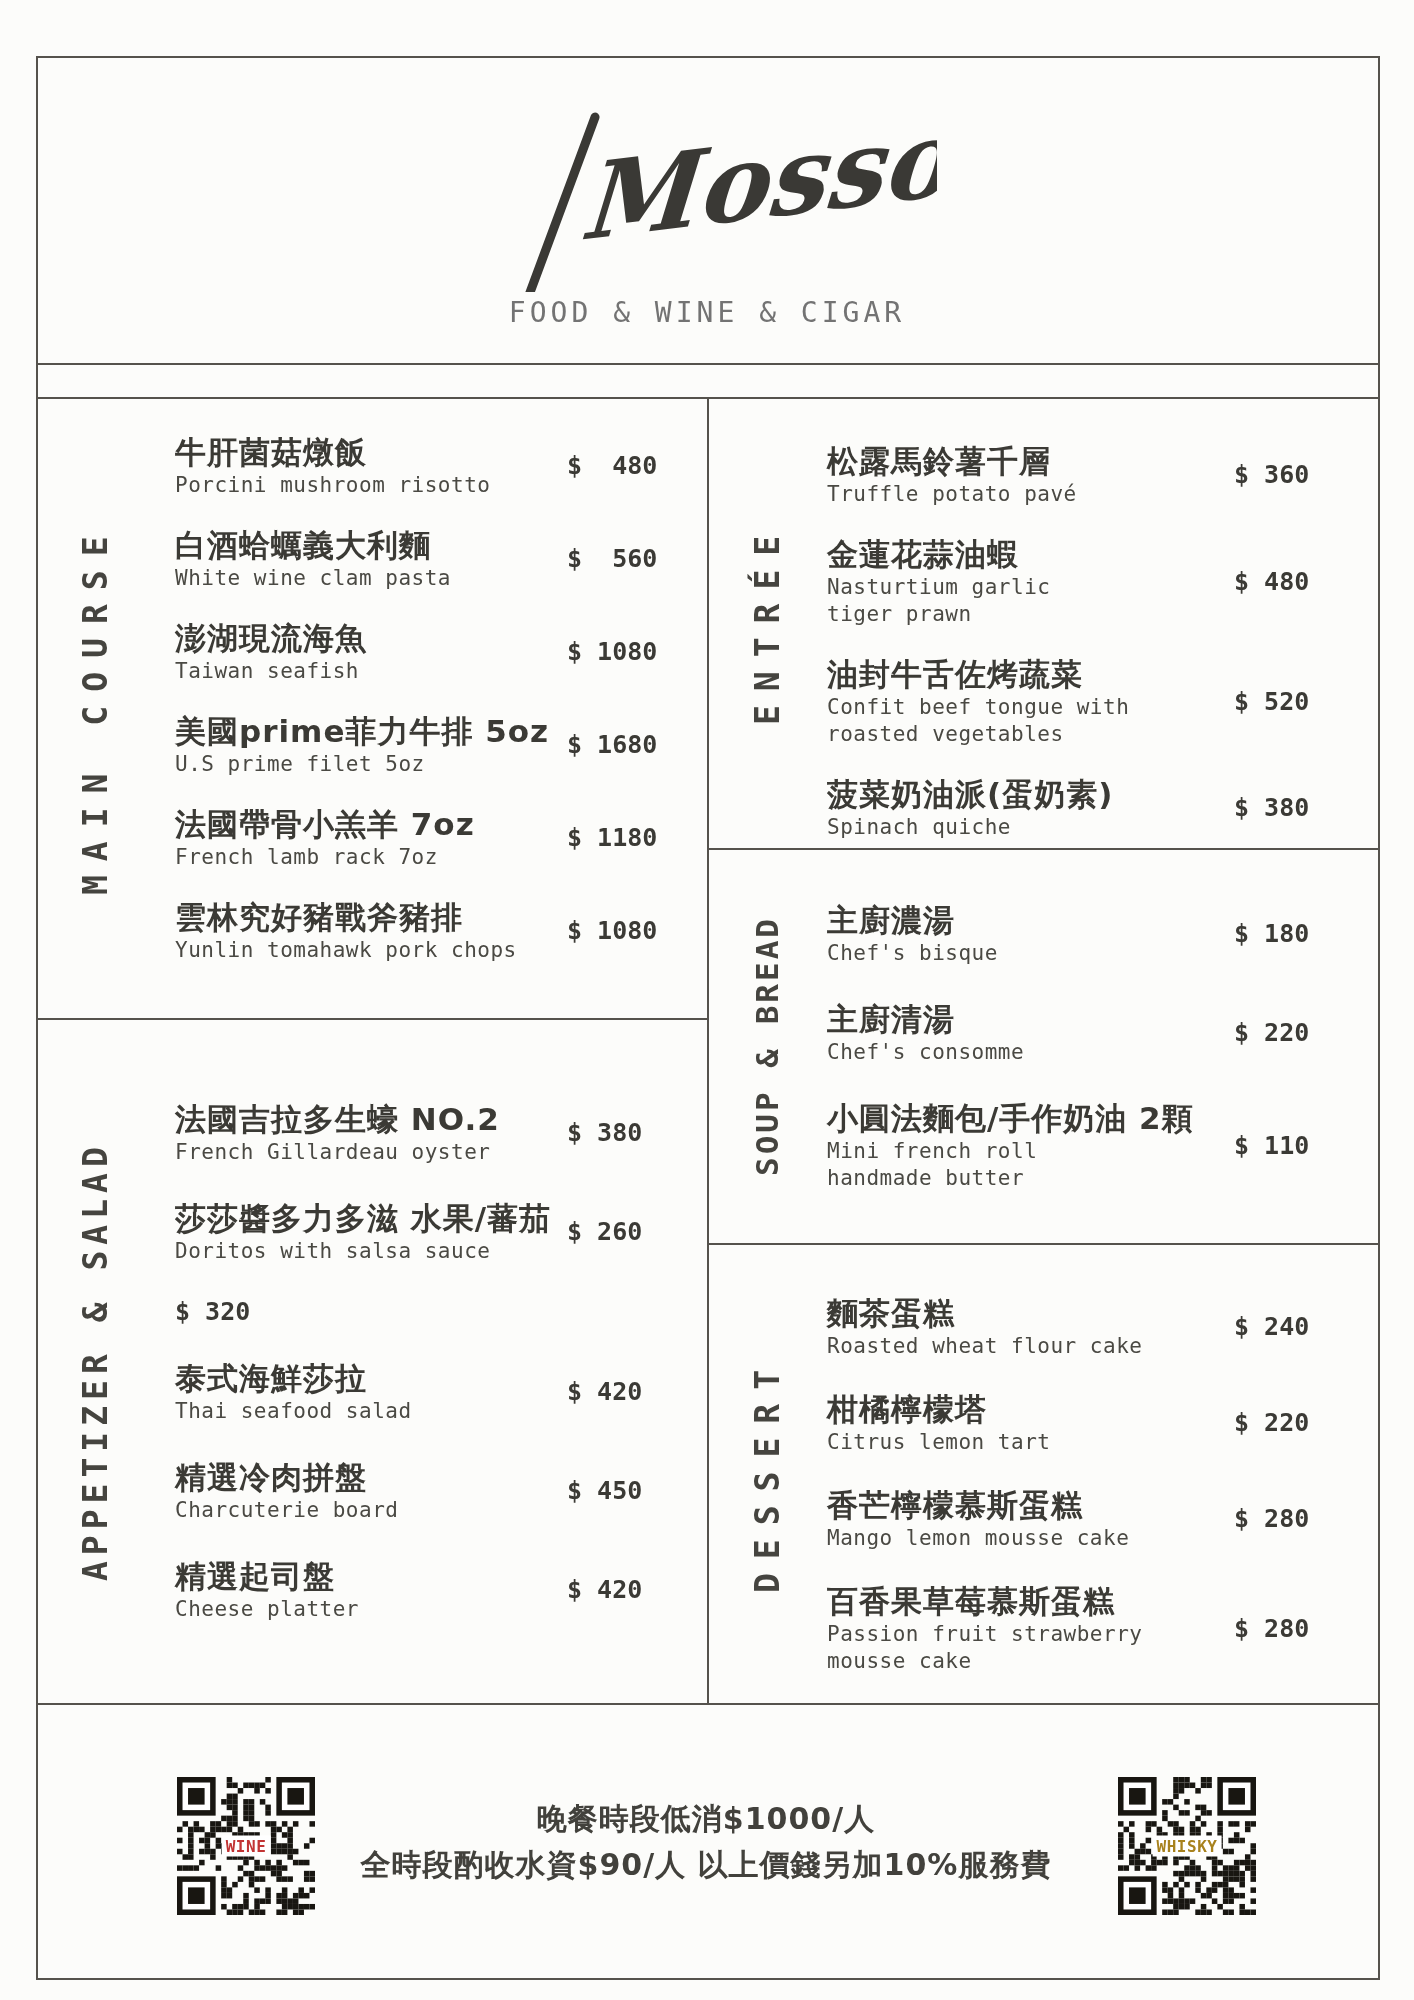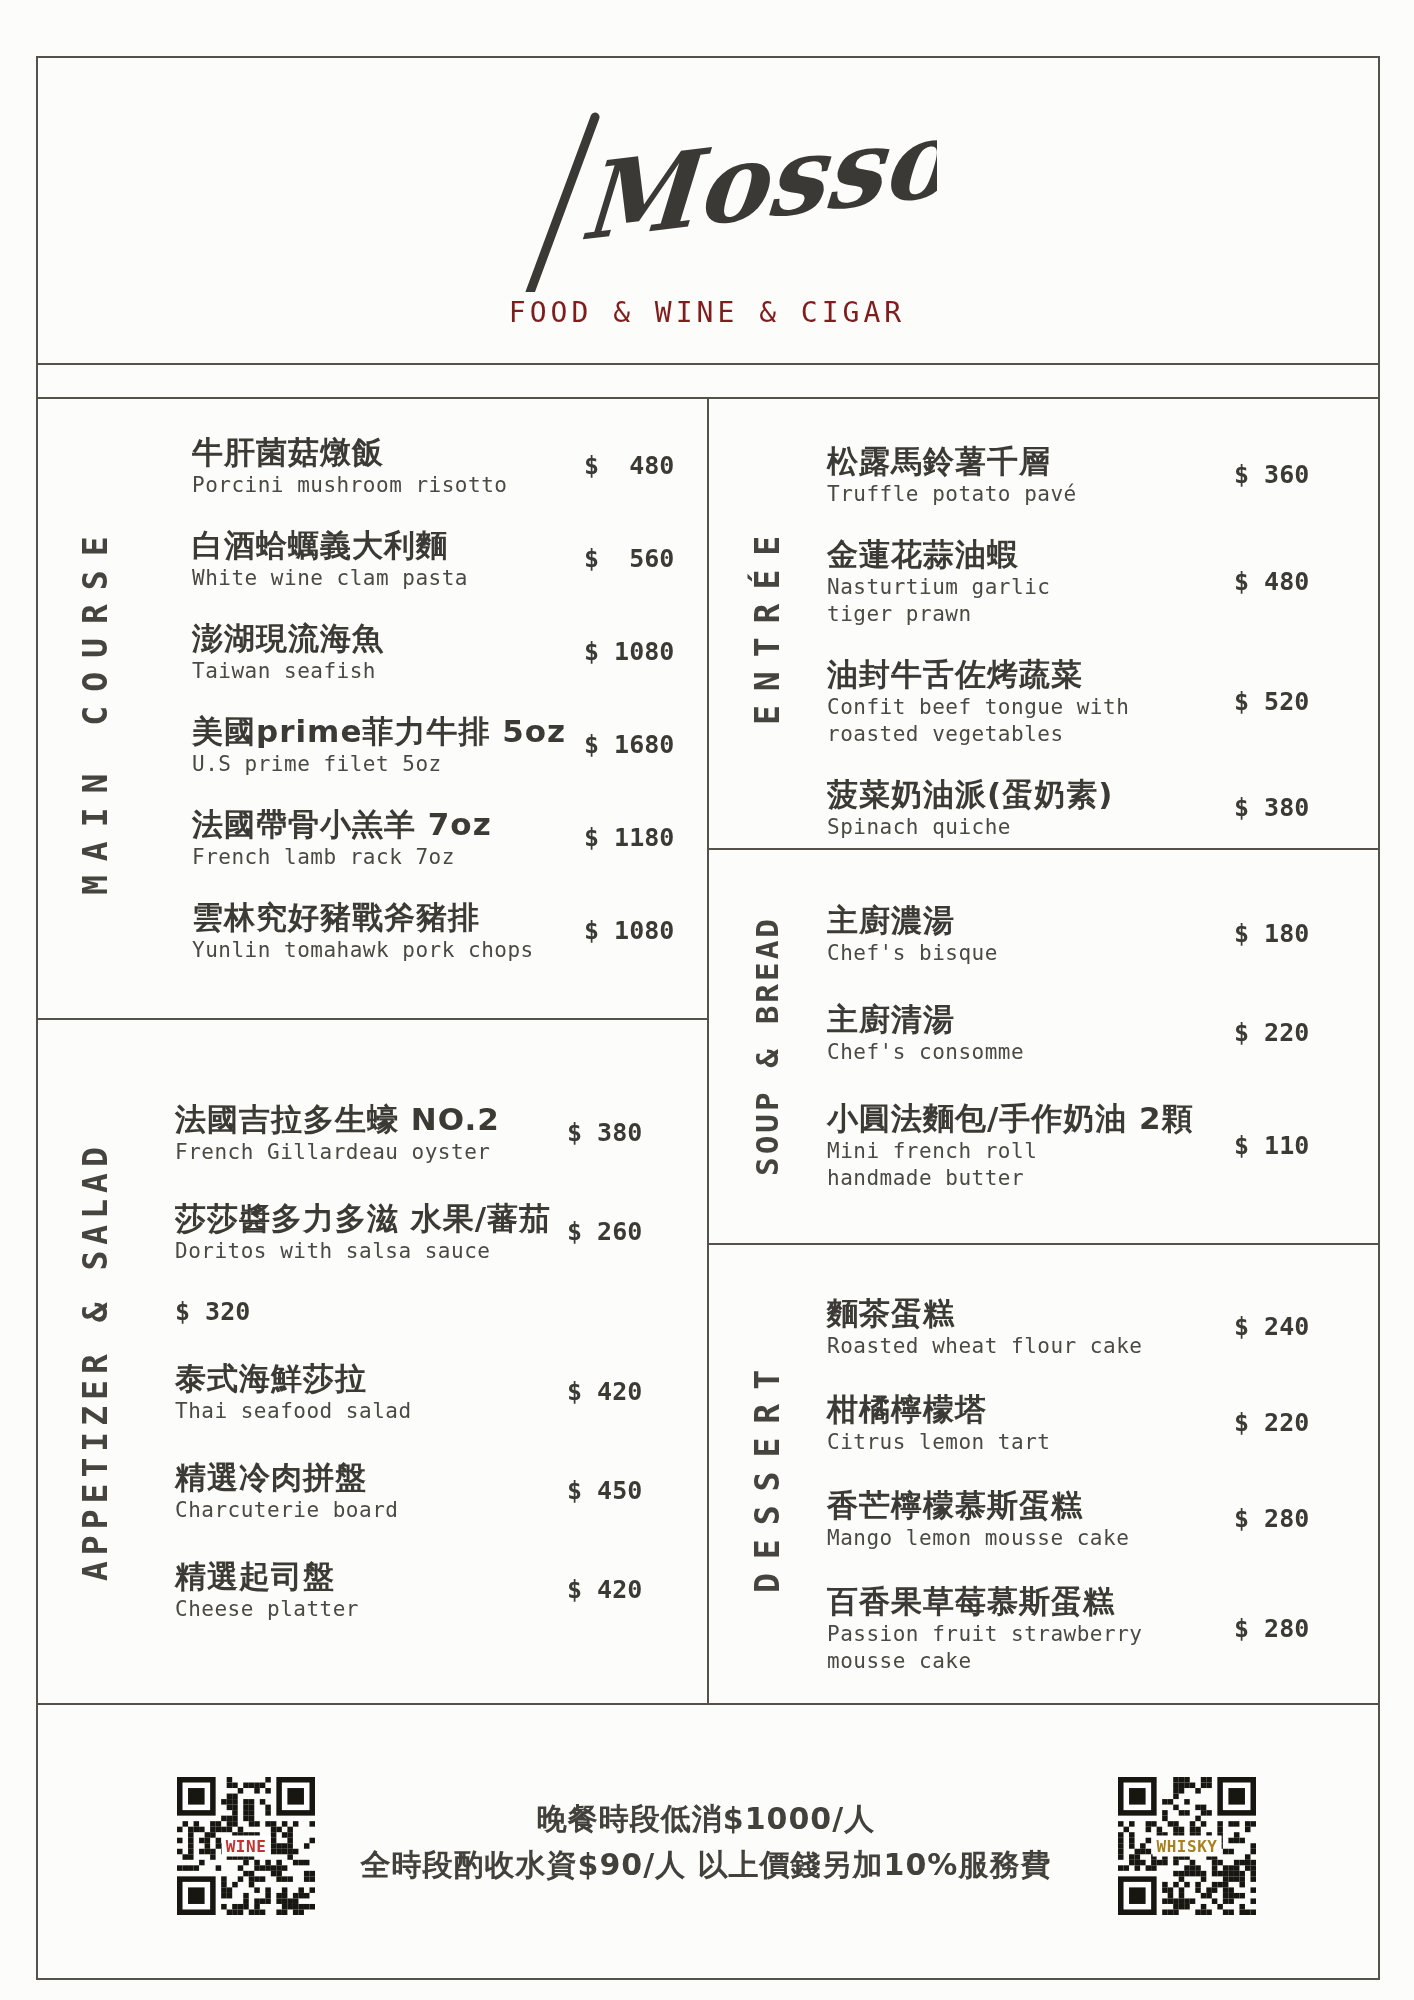--- a/index.html
+++ b/index.html
@@ -7,33 +7,33 @@
         font-family:"DejaVu Sans",sans-serif;color:#3b3a35;overflow:hidden;}
   
   .frame{position:absolute;left:36px;top:56px;width:1340px;height:1920px;border:2px solid #55524c;}
   .hline,.vline{position:absolute;background:#55524c;}
   
   .logo-wrap{position:absolute;left:0;top:72px;width:100%;display:flex;justify-content:center;}
   .logo-svg{width:460px;height:220px;}
   .logo-text{font-family:"DejaVu Serif",serif;font-style:italic;font-weight:bold;fill:#3a3935;}
   .tagline{position:absolute;left:0;top:296px;width:100%;text-align:center;
            font-family:"DejaVu Sans Mono",monospace;font-size:28px;letter-spacing:4px;
-           font-weight:500;color:#7f1d1d;}
+           font-weight:500;color:#737373;}
   
   .vlabel{position:absolute;width:50px;display:flex;align-items:center;justify-content:center;
           writing-mode:vertical-rl;transform:rotate(180deg);
           font-family:"DejaVu Sans Mono",monospace;font-weight:bold;font-size:33px;color:#45443f;}
   .ls-main{letter-spacing:14px;}
   .ls-app{letter-spacing:6px;}
   .ls-ent{letter-spacing:14px;}
   .ls-soup{letter-spacing:3px;font-size:31px;}
   .ls-des{letter-spacing:14px;}
   
   .zone{position:absolute;box-sizing:border-box;}
-  .z-main{left:53px;top:399px;width:671px;height:619px;padding:33px 45px 0 139px;}
+  .z-main{left:36px;top:399px;width:671px;height:619px;padding:33px 45px 0 139px;}
   .z-app{left:36px;top:1020px;width:671px;height:683px;padding:63px 45px 0 139px;}
   .z-ent{left:709px;top:399px;width:671px;height:449px;padding:42px 58px 12px 118px;}
   .z-soup{left:709px;top:850px;width:671px;height:393px;padding:50px 58px 0 118px;}
   .z-des{left:709px;top:1245px;width:671px;height:458px;padding:48px 58px 0 118px;}
   .mi{display:flex;align-items:center;}
   .z-main .mi{margin-bottom:26px;}
   .z-app .mi{margin-bottom:32px;margin-top:16px;}
   .z-ent .mi{margin-bottom:26px;}
   .z-soup .mi{margin-bottom:32px;}
   .z-des .mi{margin-bottom:29px;}

